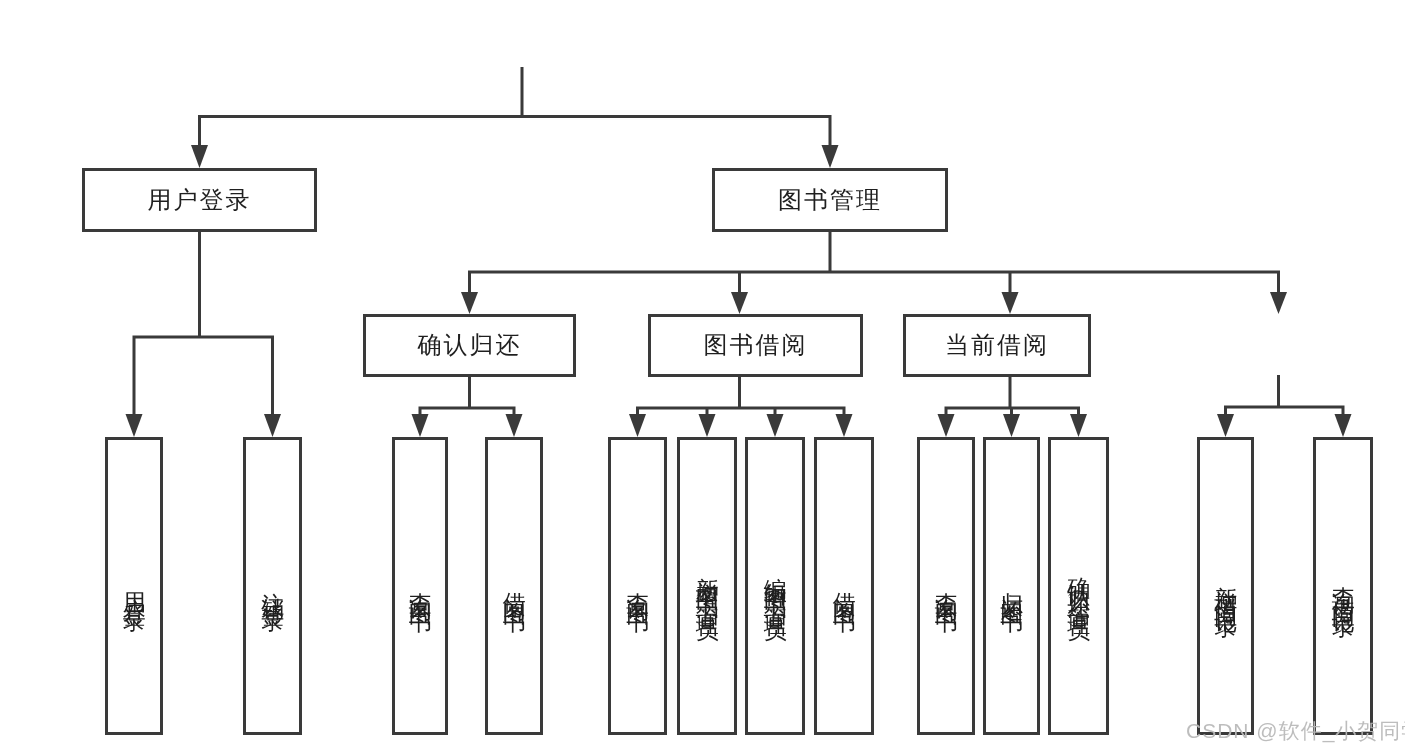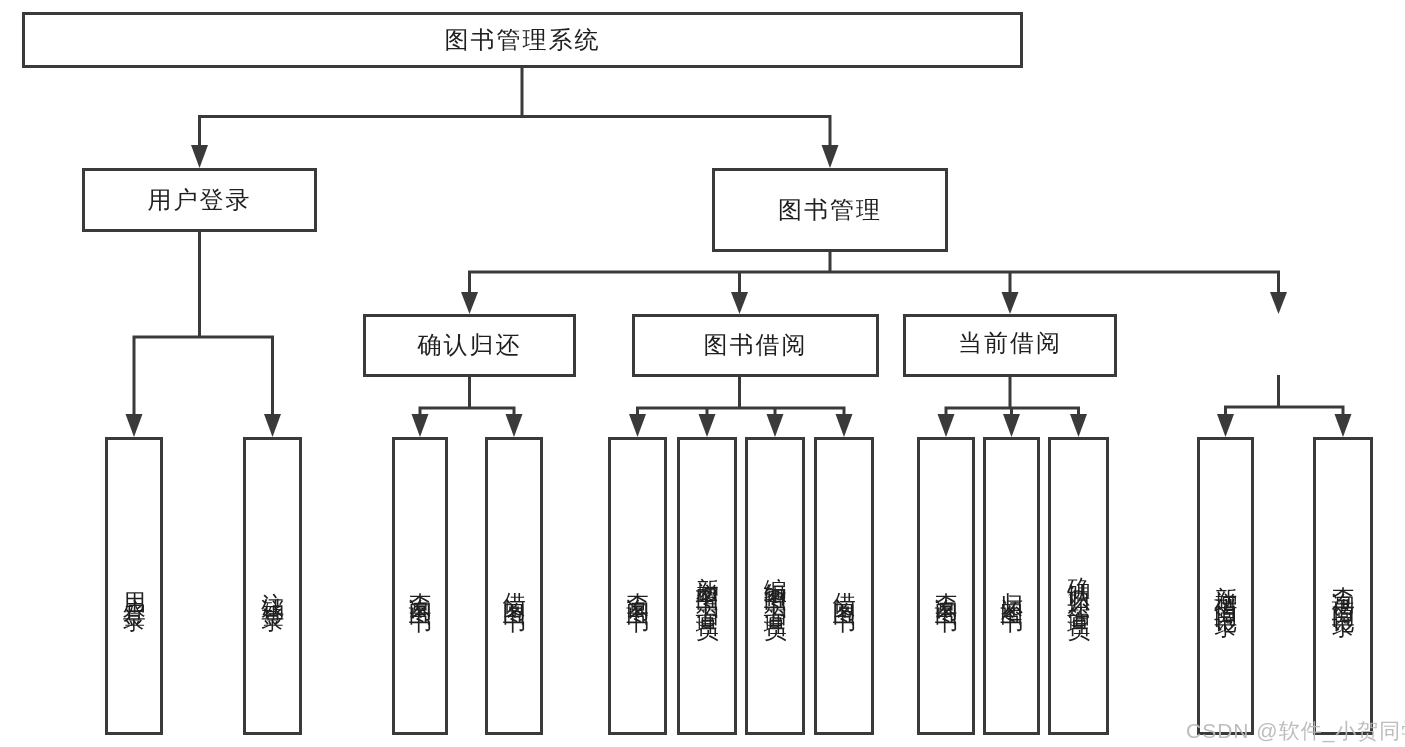--- a/index.html
+++ b/index.html
@@ -91,38 +91,35 @@
       <polygon points="766.5,414 783.5,414 775,437"></polygon>
       <polygon points="835.5,414 852.5,414 844,437"></polygon>
       <polygon points="937.5,414 954.5,414 946,437"></polygon>
       <polygon points="1003,414 1020,414 1011.5,437"></polygon>
       <polygon points="1070,414 1087,414 1078.5,437"></polygon>
       <polygon points="1217,414 1234,414 1225.5,437"></polygon>
       <polygon points="1334.5,414 1351.5,414 1343,437"></polygon>
     </g>
   </svg>
 
-  <div class="box" style="left:22px; top:12px; width:1001px; height:56px;">
-    <span>图书管理系统</span>
-  </div>
 
   <div class="box" style="left:82px; top:168px; width:235px; height:64px;">
     <span>用户登录</span>
   </div>
-  <div class="box" style="left:712px; top:168px; width:236px; height:84px;">
+  <div class="box" style="left:712px; top:168px; width:236px; height:64px;">
     <span>图书管理</span>
   </div>
 
   <div class="box" style="left:363px; top:314px; width:213px; height:63px;">
     <span>确认归还</span>
   </div>
-  <div class="box" style="left:632px; top:314px; width:247px; height:63px;">
+  <div class="box" style="left:648px; top:314px; width:215px; height:63px;">
     <span>图书借阅</span>
   </div>
-  <div class="box" style="left:903px; top:314px; width:214px; height:63px;font-family:Liberation Mono, monospace;">
+  <div class="box" style="left:903px; top:314px; width:188px; height:63px;">
     <span>当前借阅</span>
   </div>
 
   <div class="box vbox" style="left:105px; width:58px;">
     <span>用户登录</span>
   </div>
   <div class="box vbox" style="left:243px; width:59px;">
     <span>注销登录</span>
   </div>
 

